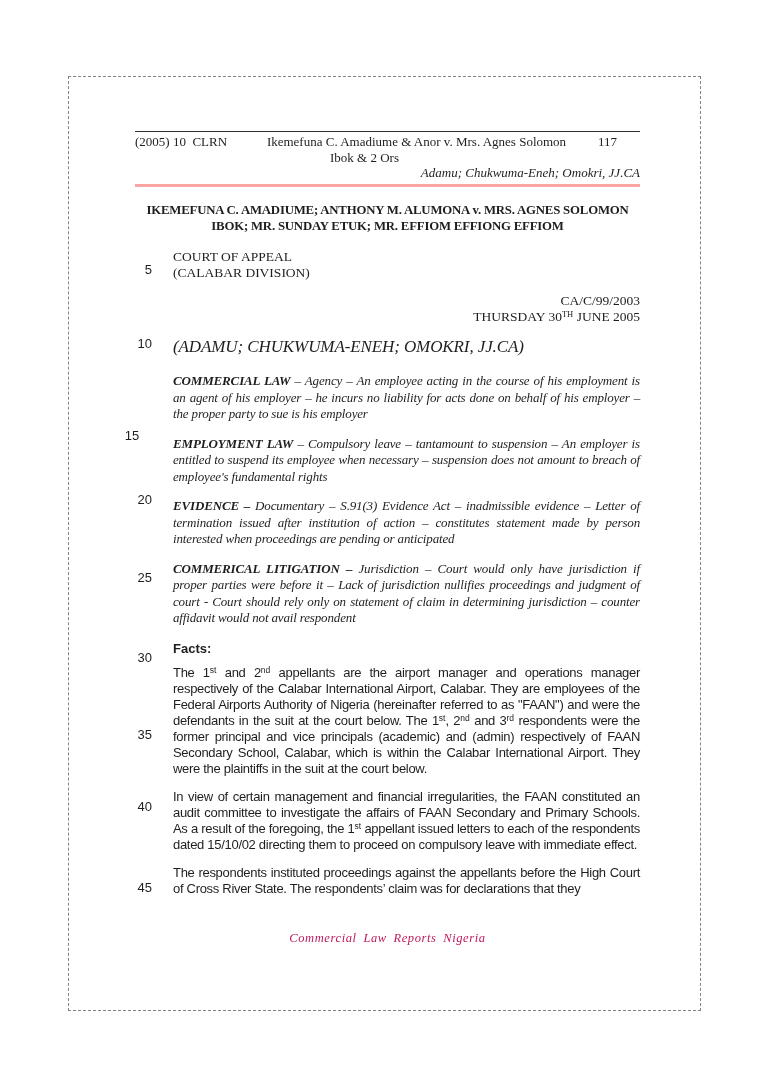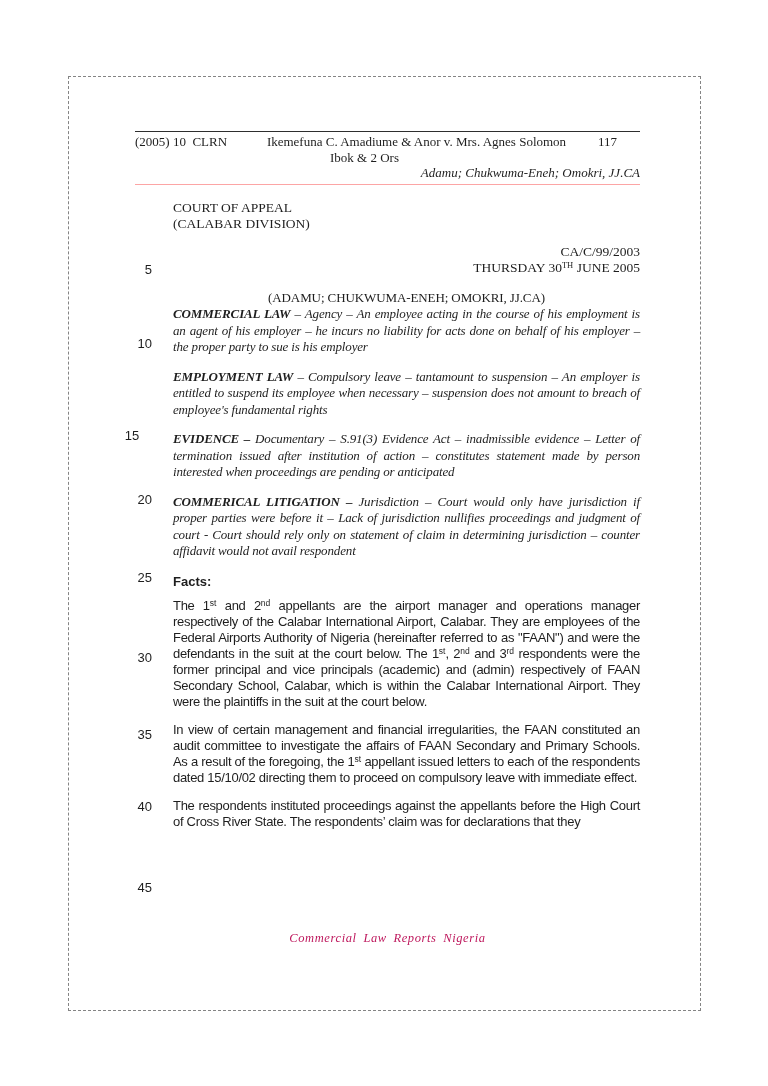--- a/index.html
+++ b/index.html
@@ -8,37 +8,37 @@
     font-family:"Liberation Serif",serif;color:#1e1e1e;
     -webkit-font-smoothing:antialiased;
   }
   .page{position:absolute;inset:0;background:#ffffff;overflow:hidden;}
   .sheet{
     position:absolute;left:68px;top:76px;width:631px;height:933px;
     border:1px dashed #848484;background:transparent;
   }
   .content{position:absolute;left:135px;top:131px;width:505px;}
   
-  .hdr{border-top:1px solid #2e2e2e;border-bottom:1px solid #fca5a5;padding:2px 0 3px 0;font-size:13px;}
+  .hdr{border-top:1px solid #2e2e2e;border-bottom:3px solid #fca5a5;padding:2px 0 3px 0;font-size:13px;}
   .hdr-row1{display:flex;line-height:16px;}
   .hdr-cite{white-space:pre;width:100px;flex:none;}
   .hdr-case{flex:1;text-align:center;}
   .hdr-pg{width:42px;flex:none;text-align:left;}
   .hdr-row2{text-align:center;line-height:15px;padding-right:46px;box-sizing:border-box;}
   .hdr-row3{text-align:right;font-style:italic;line-height:16px;}
   
   .title{
     font-weight:bold;text-align:center;margin:15px auto 0;width:505px;
     font-size:12.8px;line-height:16px;letter-spacing:-0.2px;
   }
   .court{margin:15px 0 0 38px;font-size:13.5px;line-height:15.5px;}
   .caseref{margin-top:13px;text-align:right;font-size:13.5px;line-height:15.5px;}
-  .panel{margin:15px 0 0 38px;font-size:13px;line-height:16px;letter-spacing:-0.1px;text-align:center;}
+  .panel{margin:15px 0 0 38px;font-style:italic;font-size:17px;line-height:16px;letter-spacing:-0.1px;}
   
-  #catchwords{margin-top:0;}
+  #catchwords{margin-top:18px;}
   .catchword{
     margin:0 0 13px 38px;font-style:italic;font-size:13px;line-height:16.5px;
     text-align:justify;letter-spacing:-0.15px;
   }
   .catchword .cw-head{font-weight:bold;}
   
   .facts-label{
     font-family:"Liberation Sans",sans-serif;font-weight:bold;font-size:13px;
     margin:14px 0 0 38px;line-height:16px;
   }
@@ -81,20 +81,21 @@
     <div class="hdr">
       <div class="hdr-row1">
         <span class="hdr-cite">(2005) 10  CLRN</span>
         <span class="hdr-case">Ikemefuna C. Amadiume &amp; Anor v. Mrs. Agnes Solomon</span>
         <span class="hdr-pg">117</span>
       </div>
       <div class="hdr-row2">Ibok &amp; 2 Ors</div>
       <div class="hdr-row3">Adamu; Chukwuma-Eneh; Omokri, JJ.CA</div>
     </div>
 
+    <div class="title">IKEMEFUNA C. AMADIUME; ANTHONY M. ALUMONA v. MRS. AGNES SOLOMON IBOK; MR. SUNDAY ETUK; MR. EFFIOM EFFIONG EFFIOM</div>
 
     <div class="court">
       <div>COURT OF APPEAL</div>
       <div>(CALABAR DIVISION)</div>
     </div>
 
     <div class="caseref">
       <div>CA/C/99/2003</div>
       <div id="hearing-date"><span>THURSDAY 30</span><sup>TH</sup><span> JUNE 2005</span></div>
     </div>

